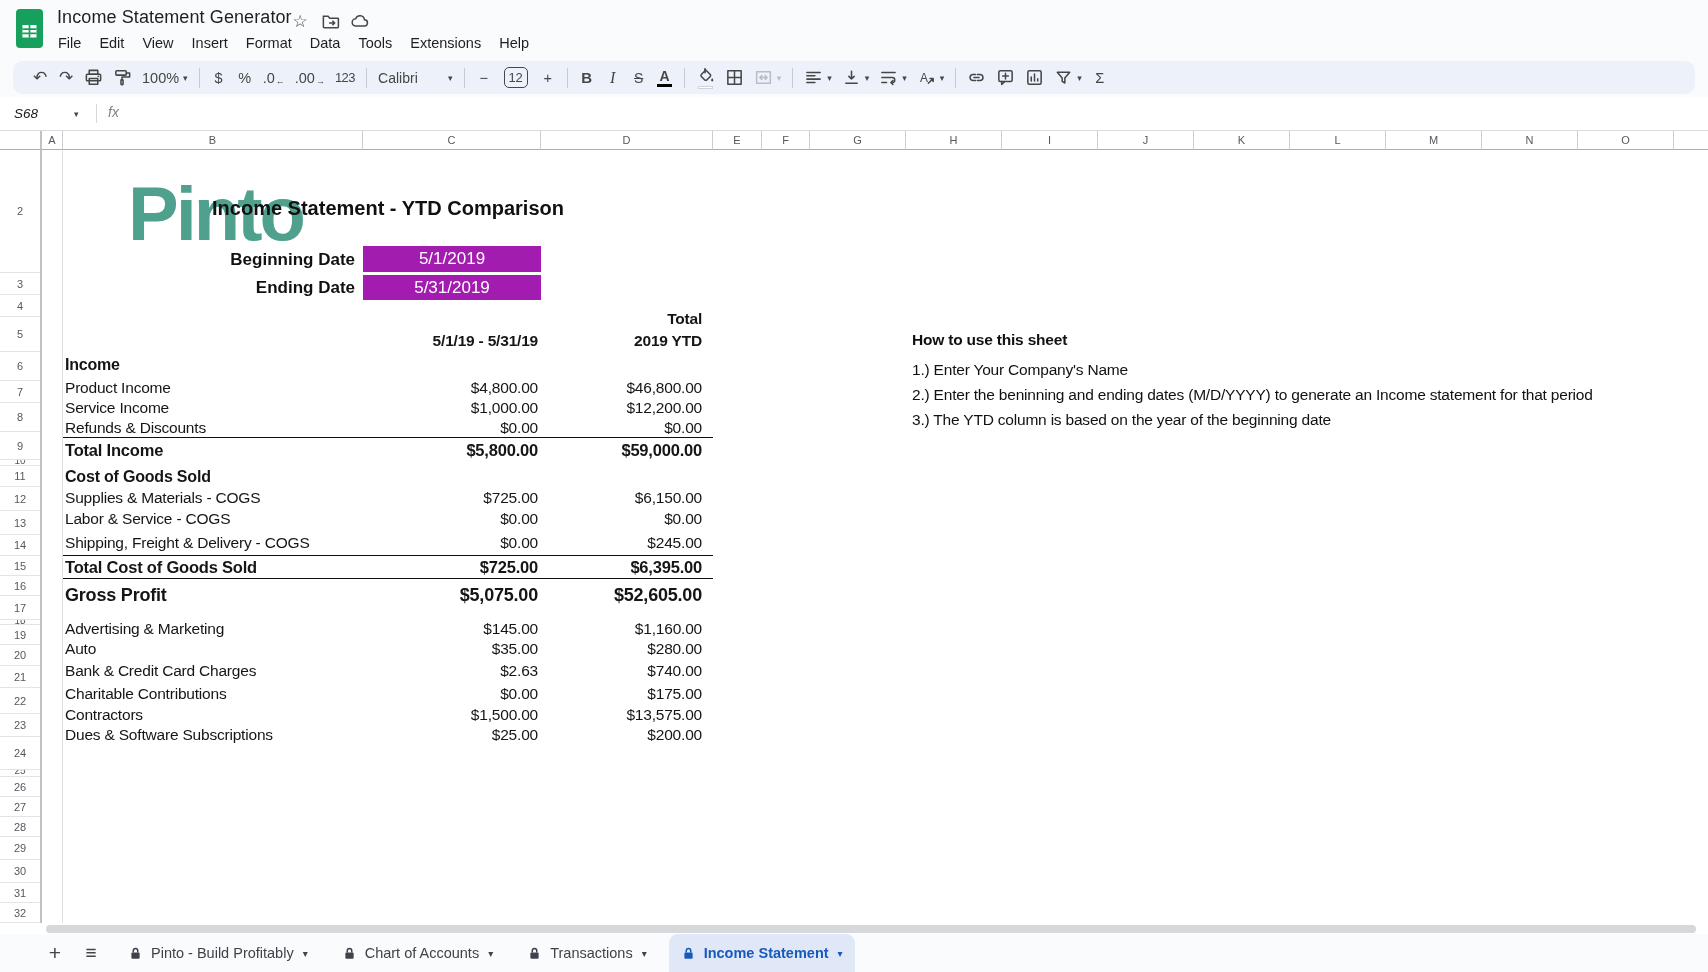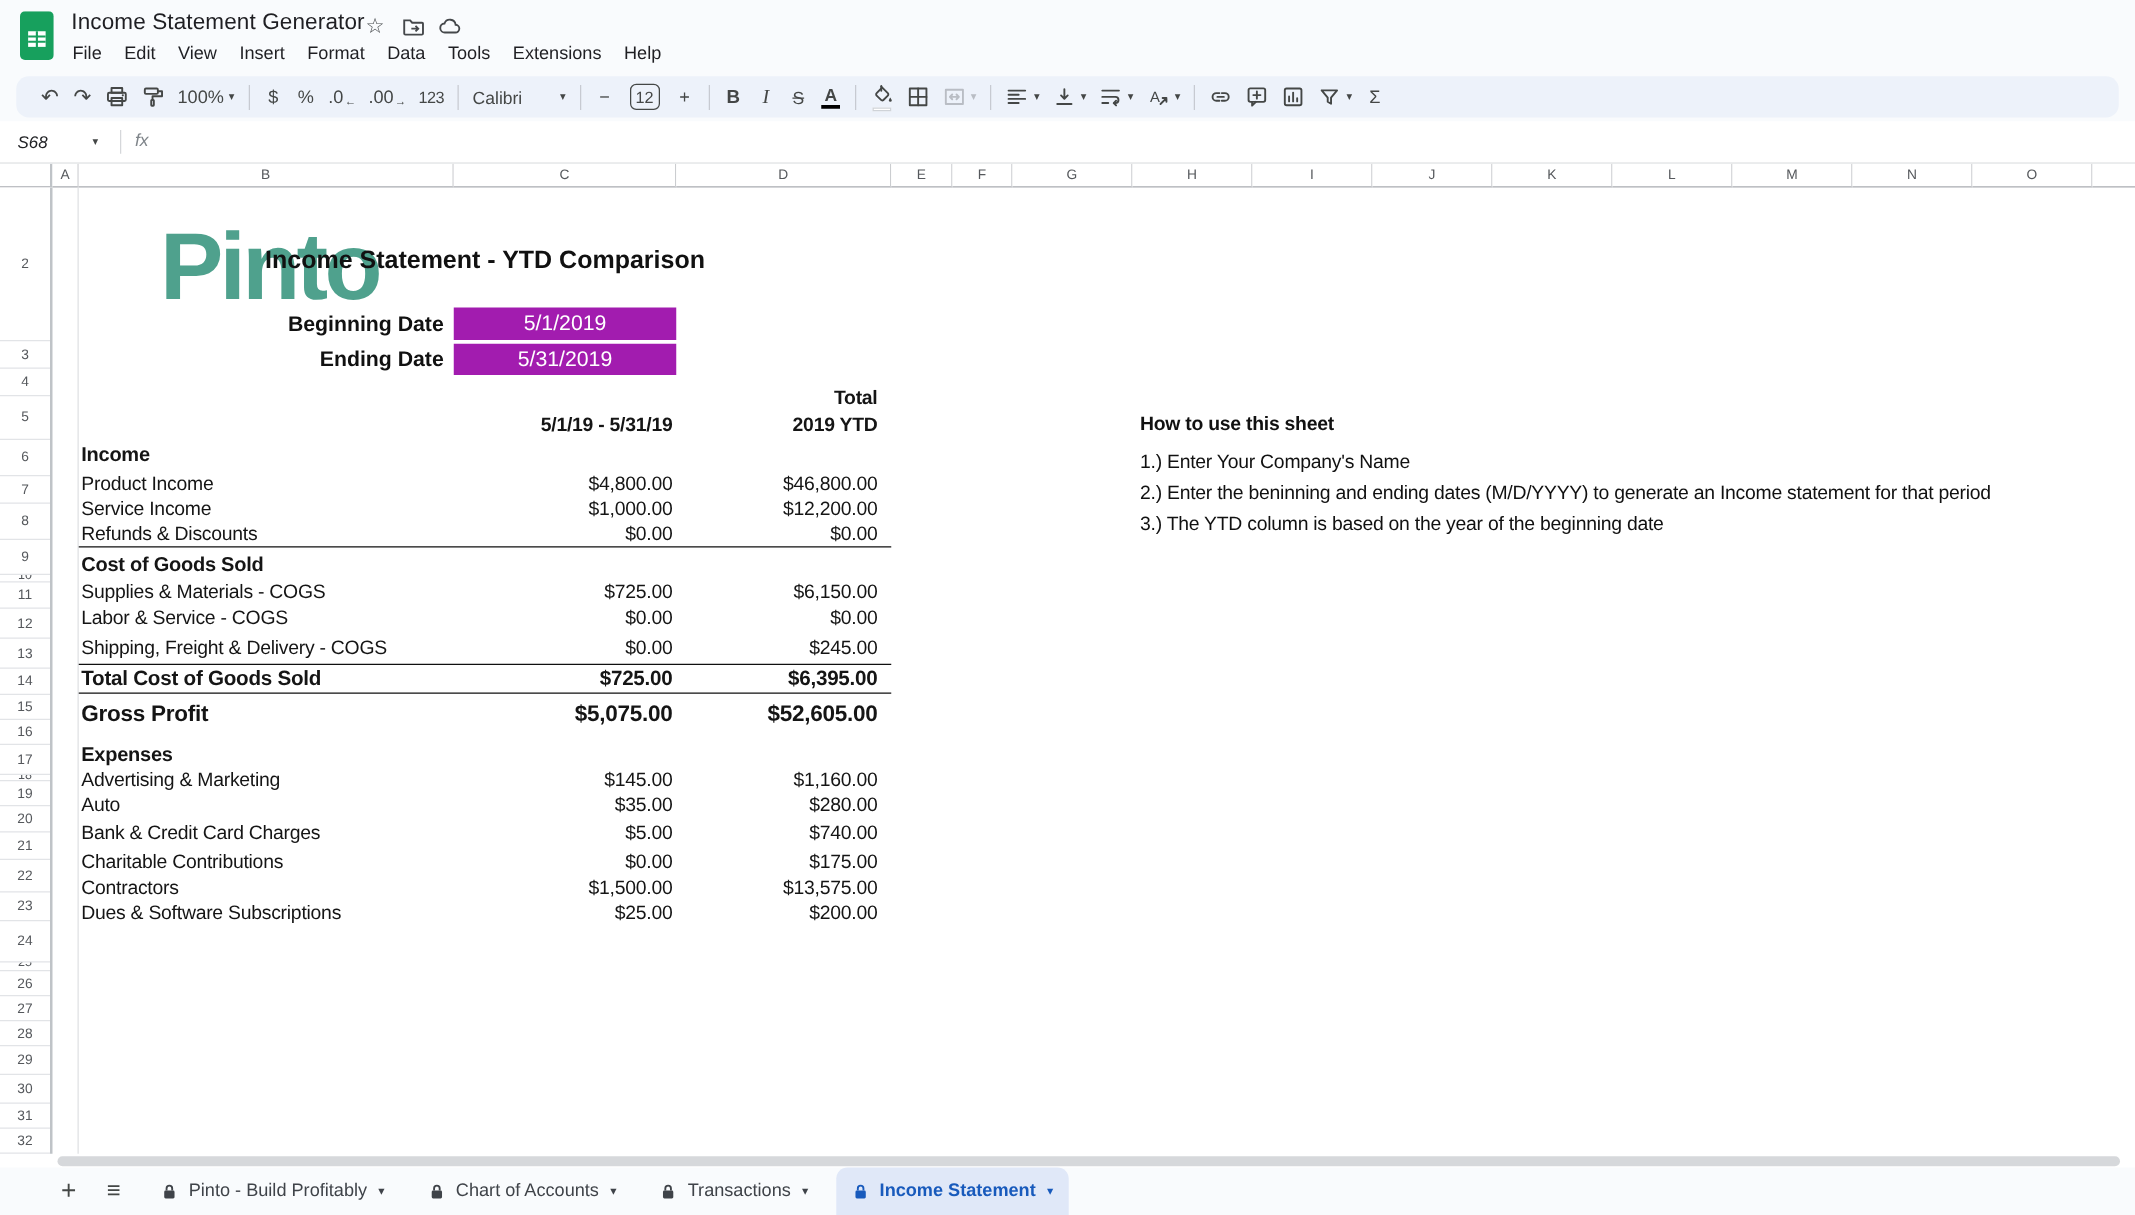--- a/index.html
+++ b/index.html
@@ -461,20 +461,25 @@
           <div class="cellB">Service Income</div>
           <div class="cellC">$1,000.00</div>
           <div class="cellD">$12,200.00</div>
         </div>
         <div class="crow item" style="height: 20px;">
           <div class="cellB">Refunds &amp; Discounts</div>
           <div class="cellC">$0.00</div>
           <div class="cellD">$0.00</div>
           <div class="rule"></div>
         </div>
+        <div class="crow tot" style="height: 24px;">
+          <div class="cellB">Total Income</div>
+          <div class="cellC">$5,800.00</div>
+          <div class="cellD">$59,000.00</div>
+        </div>
         <div class="crow squeezed" style="height: 5px;"></div>
         <div class="crow sec" style="height: 20px;">
           <div class="cellB">Cost of Goods Sold</div>
         </div>
         <div class="crow item" style="height: 21px;">
           <div class="cellB">Supplies &amp; Materials - COGS</div>
           <div class="cellC">$725.00</div>
           <div class="cellD">$6,150.00</div>
         </div>
         <div class="crow item" style="height: 22px;">
@@ -493,36 +498,33 @@
           <div class="cellC">$725.00</div>
           <div class="cellD">$6,395.00</div>
           <div class="rule"></div>
         </div>
         <div class="crow gross" style="height: 33px;">
           <div class="cellB">Gross Profit</div>
           <div class="cellC">$5,075.00</div>
           <div class="cellD">$52,605.00</div>
         </div>
         <div class="crow squeezed" style="height: 7px;"></div>
-        <div class="crow sec" style="height: 20px;">
-          <div class="cellB">Expenses</div>
-        </div>
         <div class="crow item" style="height: 20px;">
           <div class="cellB">Advertising &amp; Marketing</div>
           <div class="cellC">$145.00</div>
           <div class="cellD">$1,160.00</div>
         </div>
         <div class="crow item" style="height: 20px;">
           <div class="cellB">Auto</div>
           <div class="cellC">$35.00</div>
           <div class="cellD">$280.00</div>
         </div>
         <div class="crow item" style="height: 23px;">
           <div class="cellB">Bank &amp; Credit Card Charges</div>
-          <div class="cellC">$5.00</div>
+          <div class="cellC">$2.63</div>
           <div class="cellD">$740.00</div>
         </div>
         <div class="crow item" style="height: 23px;">
           <div class="cellB">Charitable Contributions</div>
           <div class="cellC">$0.00</div>
           <div class="cellD">$175.00</div>
         </div>
         <div class="crow item" style="height: 20px;">
           <div class="cellB">Contractors</div>
           <div class="cellC">$1,500.00</div>

